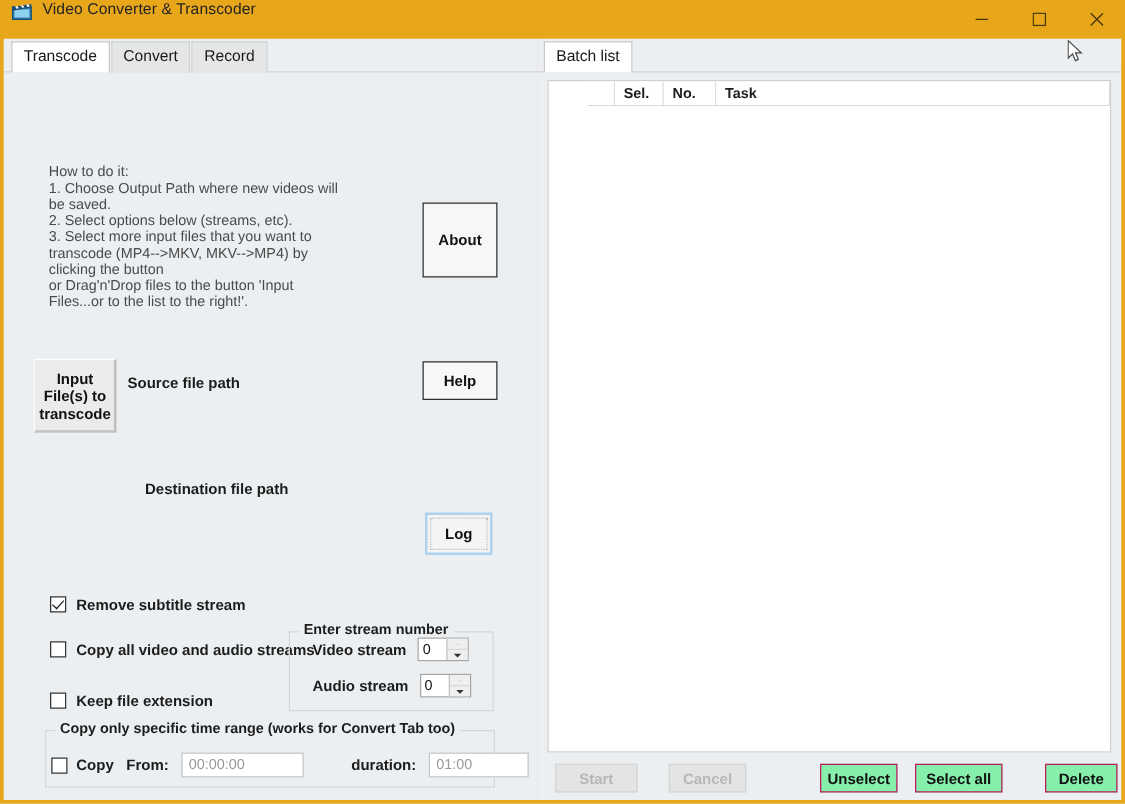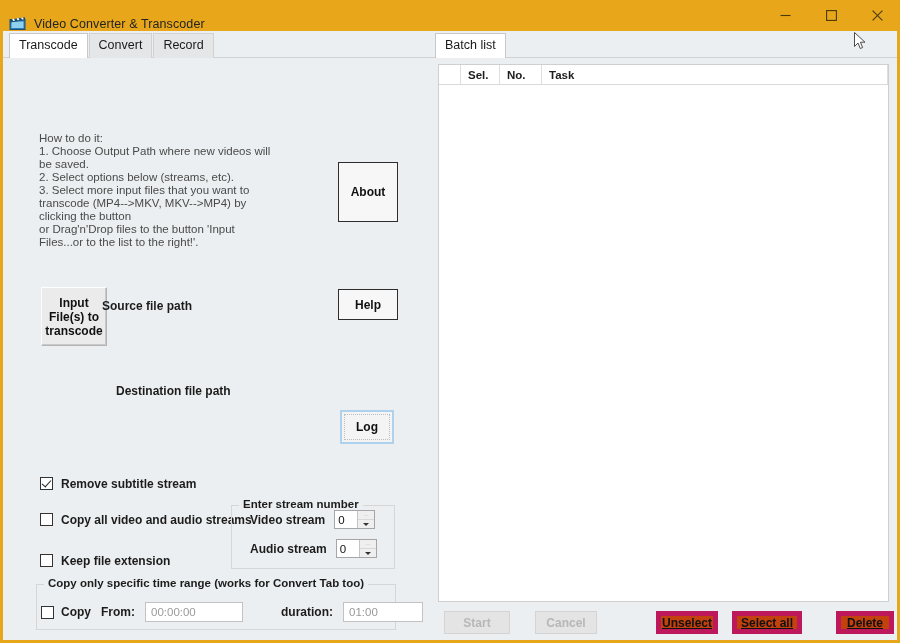--- a/index.html
+++ b/index.html
@@ -28,21 +28,21 @@
     display: flex;
     flex-direction: column;
   }
 
   
   .titlebar {
     height: 31px;
     min-height: 31px;
     background: #e8a71a;
     display: flex;
-    align-items: flex-end;
+    align-items: flex-start;
     position: relative;
   }
   .title-icon {
     width: 17px;
     height: 17px;
     margin-left: 9px;
     margin-right: 8px;
     position: relative;
     flex: 0 0 auto;
   }
@@ -177,21 +177,21 @@
     border: 2px solid #aed2ee;
     font-weight: bold;
   }
   #log-btn .inner-focus {
     position: absolute;
     left: 2px; top: 2px; right: 2px; bottom: 2px;
     border: 1px dotted #bdbdbd;
     pointer-events: none;
   }
 
-  #input-btn  { left: 38px;  top: 229px; width: 66px; height: 59px; flex-direction: column; }
+  #input-btn  { left: 24px;  top: 229px; width: 66px; height: 59px; flex-direction: column; }
   #output-btn { left: 38px;  top: 327px; width: 66px; height: 59px; flex-direction: column; }
 
   .lbl-static {
     position: absolute;
     font-size: 12px;
     color: #1c1c1c;
     font-weight: bold;
     white-space: nowrap;
   }
   #src-label { left: 99px; top: 229px; margin-top: 12px; }
@@ -355,20 +355,21 @@
   .right-tabstrip .tab { background: #ffffff; border-color: #c8c8c8; }
 
   .listwrap {
     margin: 6px 8px 0 8px;
     flex: 1 1 auto;
     background: #ffffff;
     border: 1px solid #cfcfcf;
     display: flex;
     flex-direction: column;
     overflow: hidden;
+    padding-left: 31px;
   }
   .list-header {
     display: flex;
     height: 19px;
     min-height: 19px;
     background: #ffffff;
     border-bottom: 1px solid #d9d9d9;
     font-size: 11.5px;
     color: #1c1c1c;
     font-weight: bold;
@@ -398,24 +399,23 @@
     top: 9px;
     height: 23px;
     display: flex;
     align-items: center;
     justify-content: center;
     font-size: 12px;
     font-weight: bold;
     box-sizing: border-box;
   }
   .bbtn.enabled {
-    background: #c2410c;
-    border: 5px solid #be185d;
+    background: #86efac;
+    border: 1px solid #be185d;
     color: #111;
-    text-decoration: underline;
   }
   .bbtn.disabled {
     background: #e4e4e4;
     border: 1px solid #d4d4d4;
     color: #b7b7b7;
   }
   #btn-start    { left: 6px;   width: 66px; }
   #btn-cancel   { left: 97px;  width: 62px; }
   #btn-unselect { left: 218px; width: 62px; }
   #btn-selectall{ left: 294px; width: 70px; }

